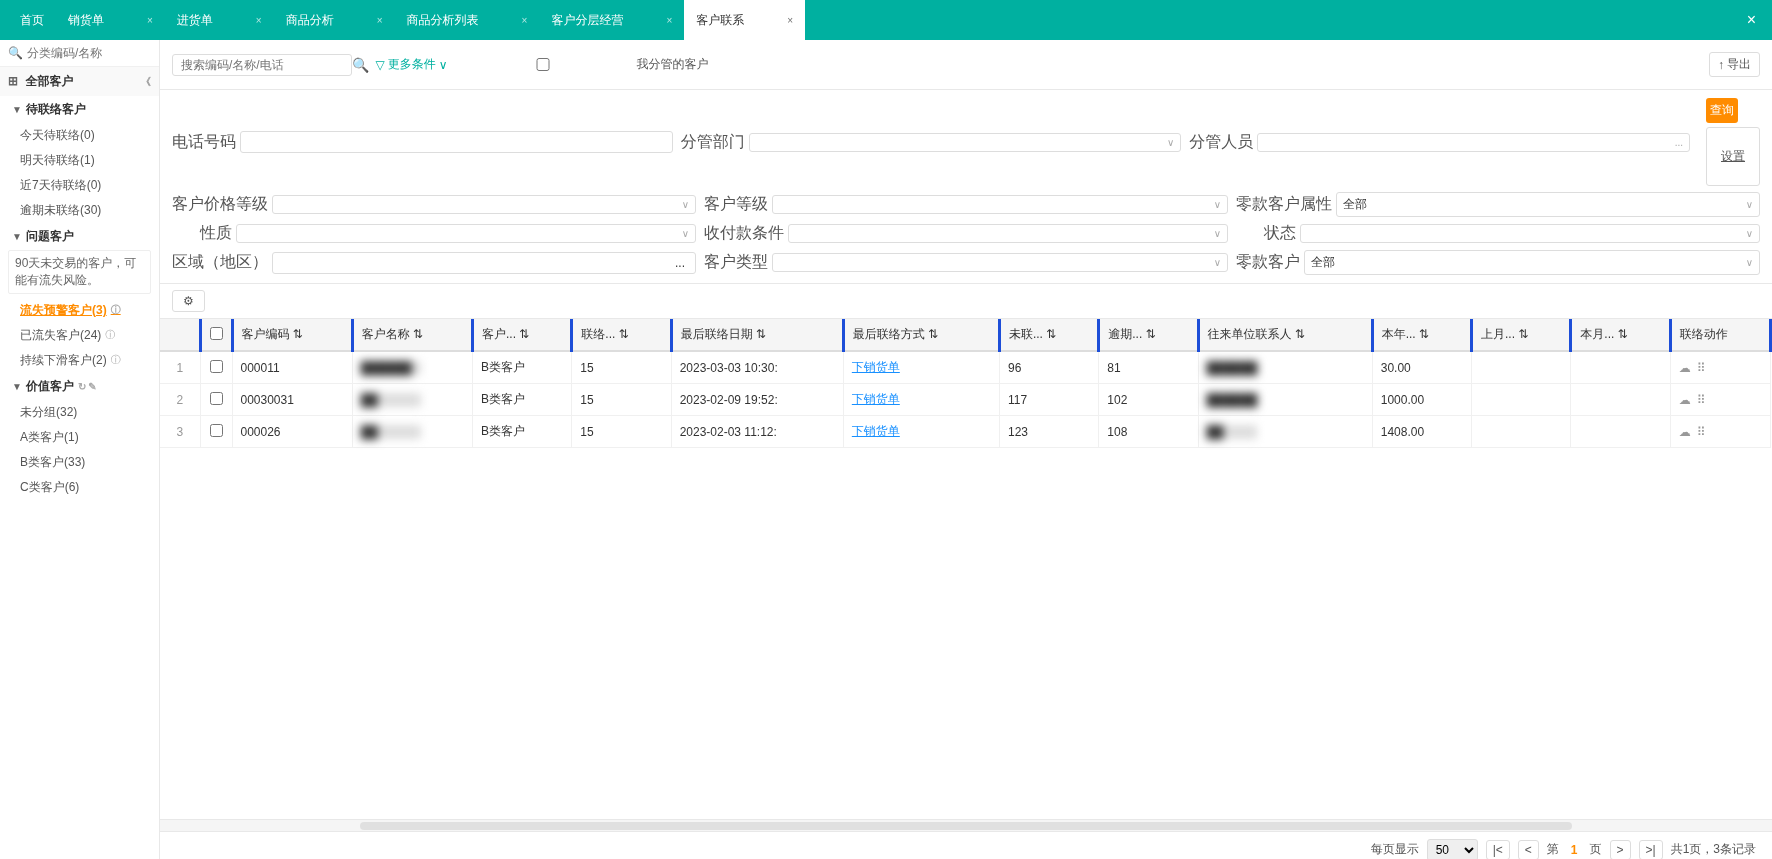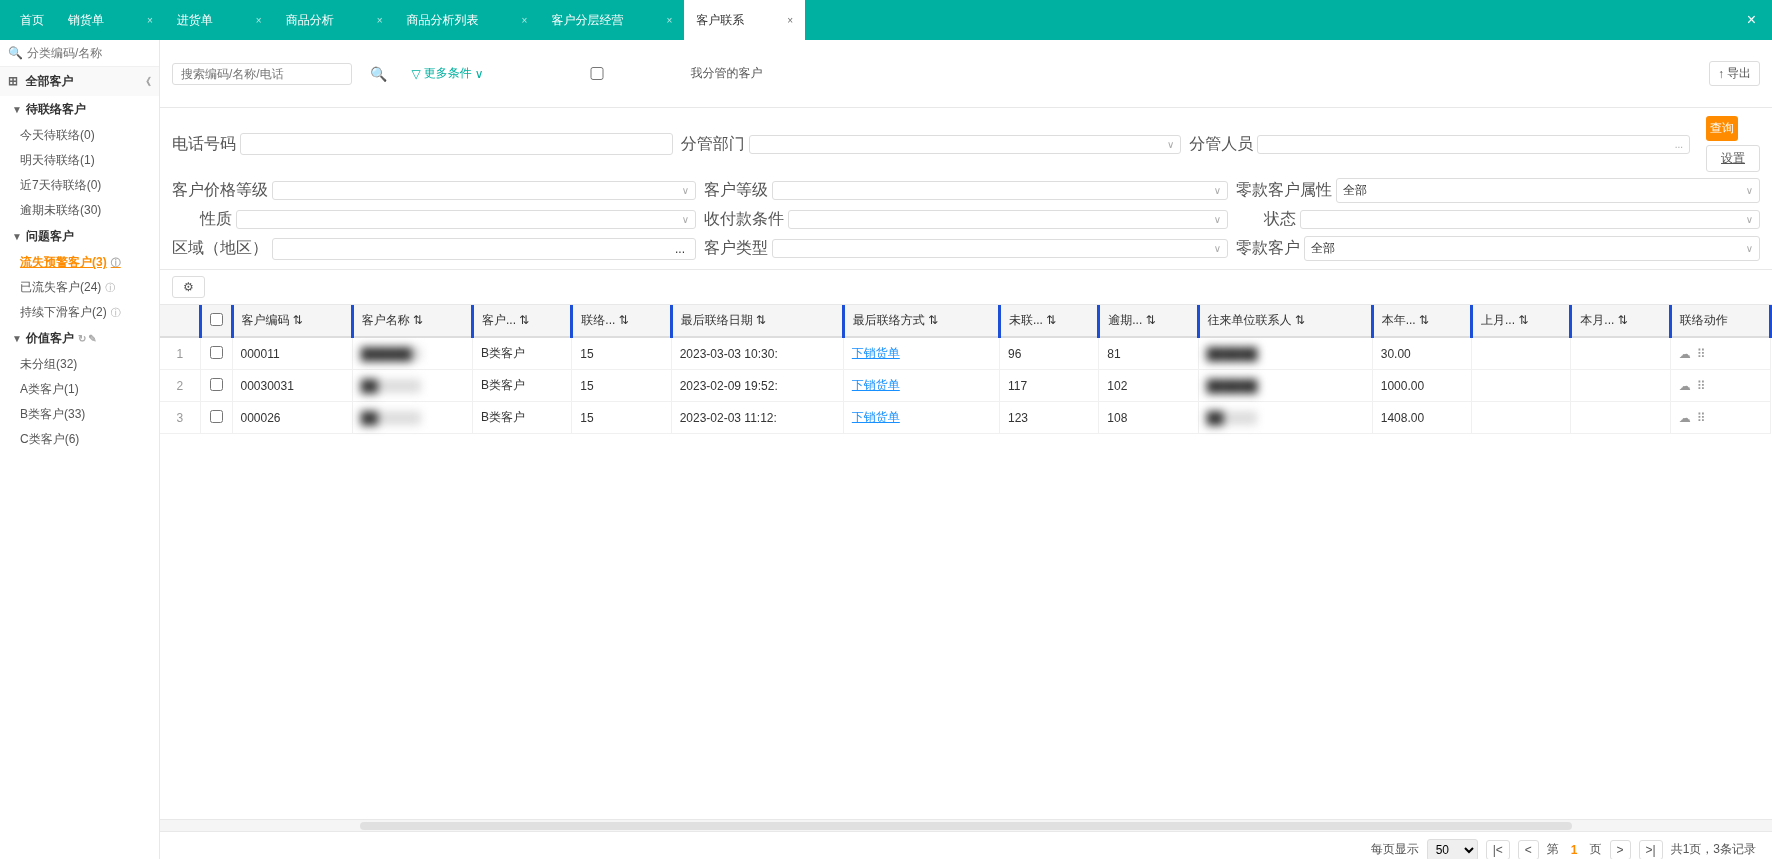--- a/index.html
+++ b/index.html
@@ -93,22 +93,22 @@
     .content {
       flex: 1;
       display: flex; flex-direction: column;
       overflow: hidden;
     }
 
     
     .filter-bar {
       background: white;
       border-bottom: 1px solid #e8e8e8;
-      padding: 21px 12px;
-      display: flex; align-items: center; gap: 18px;
+      padding: 12px 12px;
+      display: flex; align-items: center; gap: 0;
       flex-shrink: 0;
     }
     .filter-bar input {
       border: 1px solid #ddd; border-radius: 3px;
       padding: 3px 8px; font-size: 12px; width: 180px; outline: none;
     }
     .filter-btn {
       display: flex; align-items: center; gap: 3px;
       color: #00b0a0; cursor: pointer; font-size: 12px;
       padding: 2px 6px; border-radius: 3px;
@@ -246,21 +246,21 @@
     }
     .page-num {
       color: #ff8c00; font-weight: bold; padding: 0 4px;
     }
     .query-btn {
       background: #ff8c00; color: white; border: none; border-radius: 3px;
       padding: 4px 4px; cursor: pointer; font-size: 12px;
     }
     .settings-btn {
       background: white; color: #555; border: 1px solid #ddd; border-radius: 3px;
-      padding: 4px 14px; cursor: pointer; font-size: 12px; display: block;
+      padding: 20px 14px; cursor: pointer; font-size: 12px; display: block;
       margin-top: 4px;
       text-decoration: underline;
     }
     .query-settings {
       display: flex; flex-direction: column; align-items: flex-start;
       margin-left: 8px;
     }
   </style>
 </head>
 <body>
@@ -325,20 +325,23 @@
     <div class="sidebar-item">
       <span>近7天待联络(0)</span>
     </div>
     <div class="sidebar-item">
       <span>逾期未联络(30)</span>
     </div>
 
     <div class="sidebar-group-label">
       <span class="arrow">▼</span>
       <span>问题客户</span>
+    </div>
+    <div class="sidebar-tooltip">
+      <span>90天未交易的客户，可能有流失风险。</span>
     </div>
     <div class="sidebar-item active">
       <span>流失预警客户(3)</span>
       <span class="info-icon">ⓘ</span>
     </div>
     <div class="sidebar-item">
       <span>已流失客户(24)</span>
       <span class="info-icon">ⓘ</span>
     </div>
     <div class="sidebar-item">

